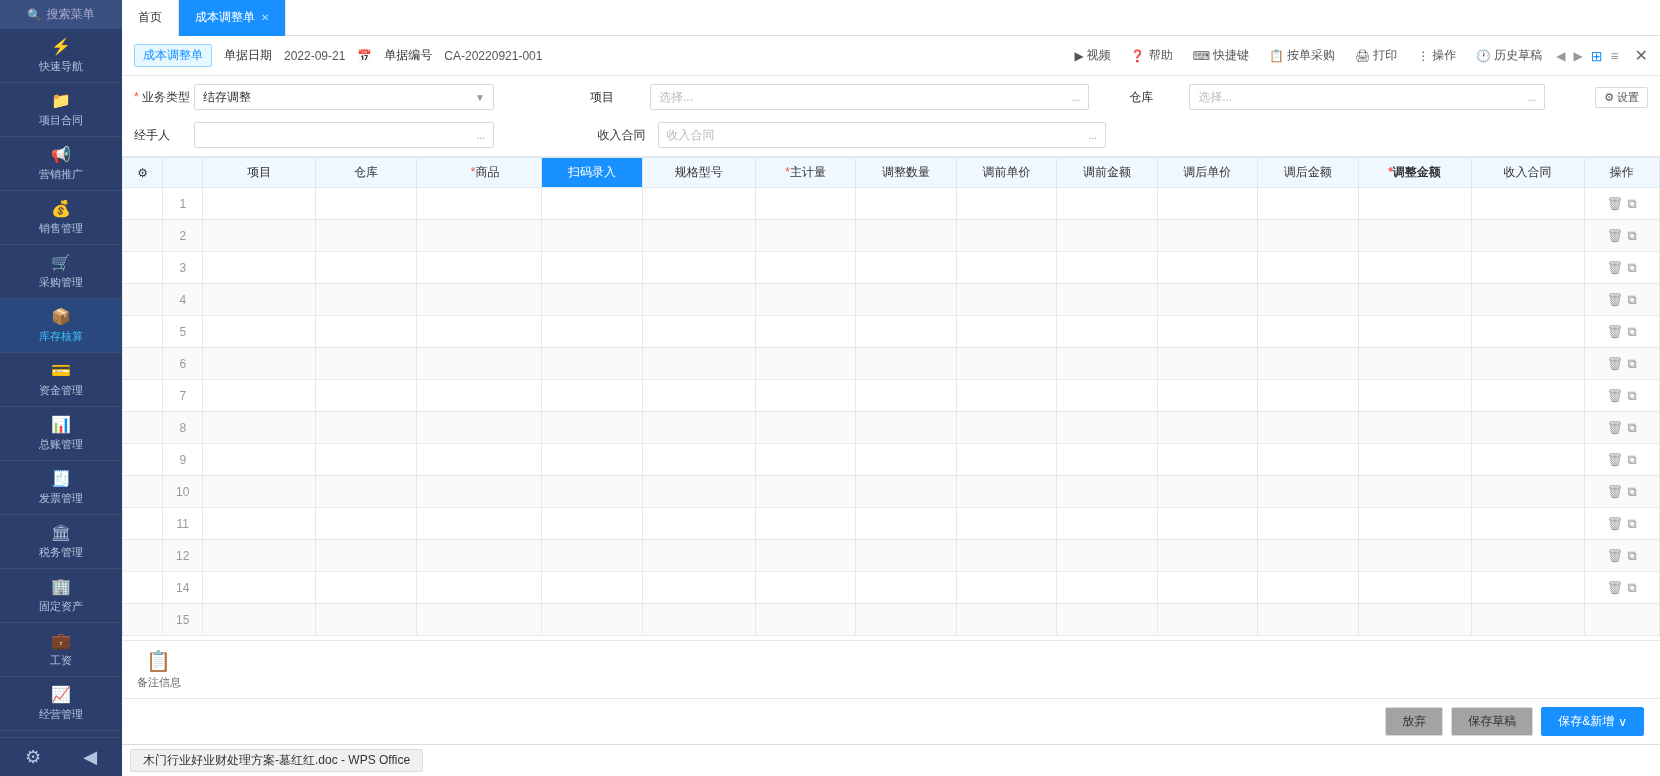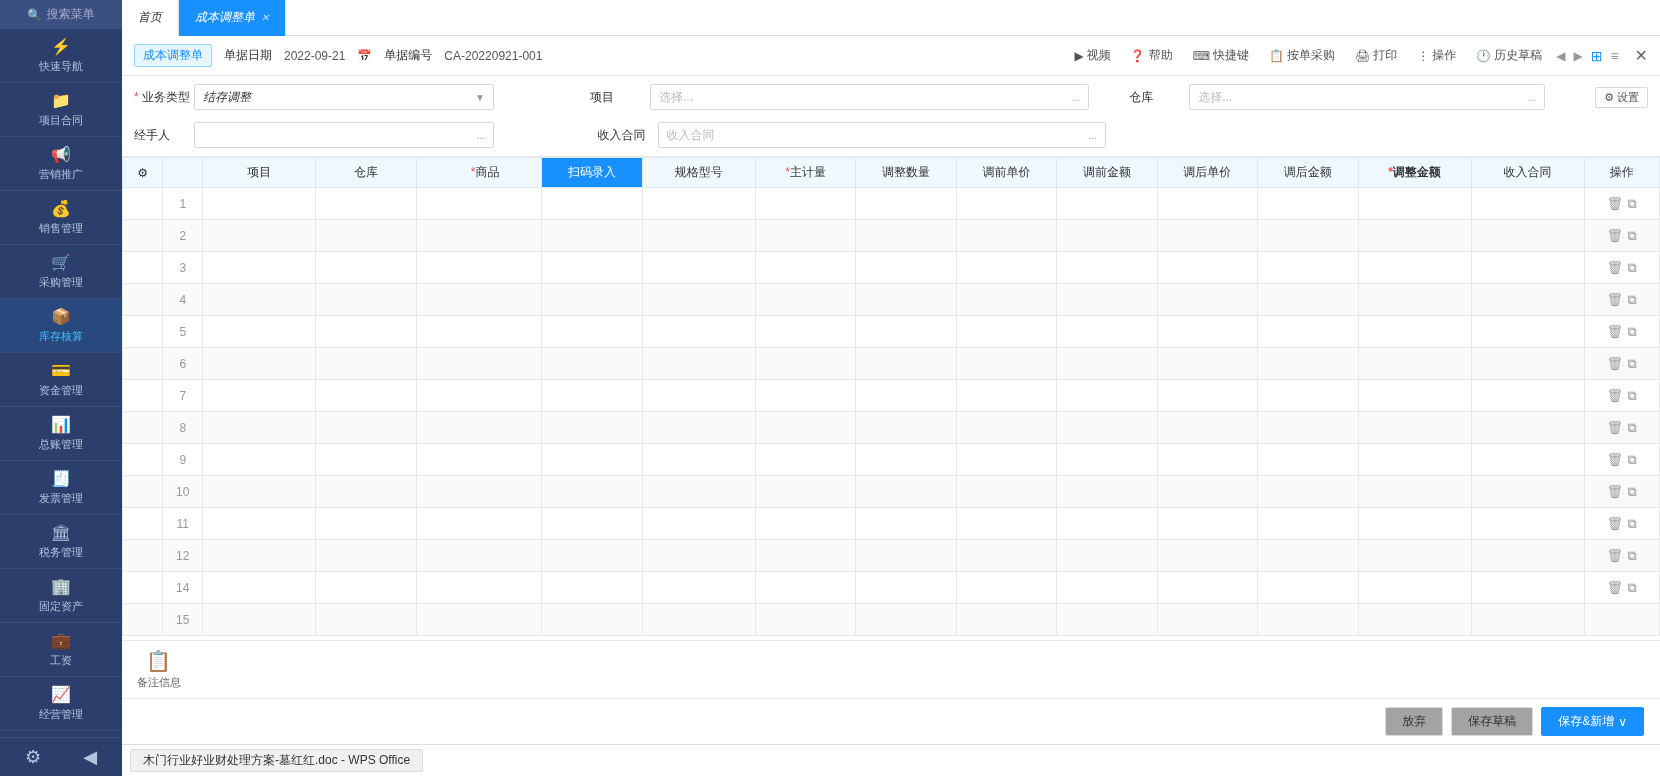--- a/index.html
+++ b/index.html
@@ -15,21 +15,21 @@
     .sidebar-item { width: 100%; display: flex; flex-direction: column; align-items: center; padding: 8px 4px; cursor: pointer; color: #b0c4de; font-size: 11px; gap: 3px; border-bottom: 1px solid #3a4f7a; }
     .sidebar-item.active { background: #1890ff22; color: #40c0ff; }
     .sidebar-item .icon { font-size: 16px; }
     .sidebar-footer { width: 100%; display: flex; justify-content: space-around; padding: 8px 4px; border-top: 1px solid #3a4f7a; color: #b0c4de; font-size: 18px; cursor: pointer; }
 
     
     .main-content { flex: 1; display: flex; flex-direction: column; background: #f5f6f8; overflow: hidden; }
 
     
     .tab-bar { display: flex; align-items: center; background: #fff; border-bottom: 1px solid #ddd; height: 36px; padding-left: 0; }
-    .tab { display: flex; align-items: center; padding: 0 16px; height: 36px; cursor: pointer; font-size: 12px; color: #555; border-right: 1px solid #e0e0e0; gap: 6px; font-style: italic; }
+    .tab { display: flex; align-items: center; padding: 0 16px; height: 36px; cursor: pointer; font-size: 12px; color: #555; border-right: 1px solid #e0e0e0; gap: 6px; }
     .tab.home { background: #fff; color: #333; }
     .tab.active { background: #1890ff; color: #fff; }
     .tab .close-icon { font-size: 10px; cursor: pointer; opacity: 0.7; }
 
     
     .form-container { flex: 1; display: flex; flex-direction: column; background: #fff; margin: 0; overflow: hidden; position: relative; }
 
     
     .form-header { display: flex; align-items: center; padding: 8px 12px; border-bottom: 1px solid #e8e8e8; background: #fff; gap: 16px; flex-shrink: 0; }
     .form-header-left { display: flex; align-items: center; gap: 12px; font-size: 12px; color: #333; }
@@ -227,21 +227,21 @@
           <span style="cursor:pointer;color:#1890ff;font-size:14px;">⊞</span>
           <span style="cursor:pointer;color:#999;font-size:14px;">≡</span>
           <span class="header-close">✕</span>
         </div>
       </div>
 
       <div class="form-fields">
         <div class="field-row">
           <div class="field-group" style="flex:2.5;">
             <span class="field-label required">业务类型</span>
-            <div class="field-input" style="flex:1;max-width:300px;font-style:italic;">
+            <div class="field-input" style="flex:1;max-width:300px;">
               <span>结存调整</span>
               <span class="arrow">▼</span>
             </div>
           </div>
           <div class="field-separator"></div>
           <div class="field-group" style="flex:3;">
             <span class="field-label">项目</span>
             <div class="field-input" style="flex:1;">
               <span class="placeholder">选择...</span>
               <span style="color:#999;font-size:10px;">...</span>

